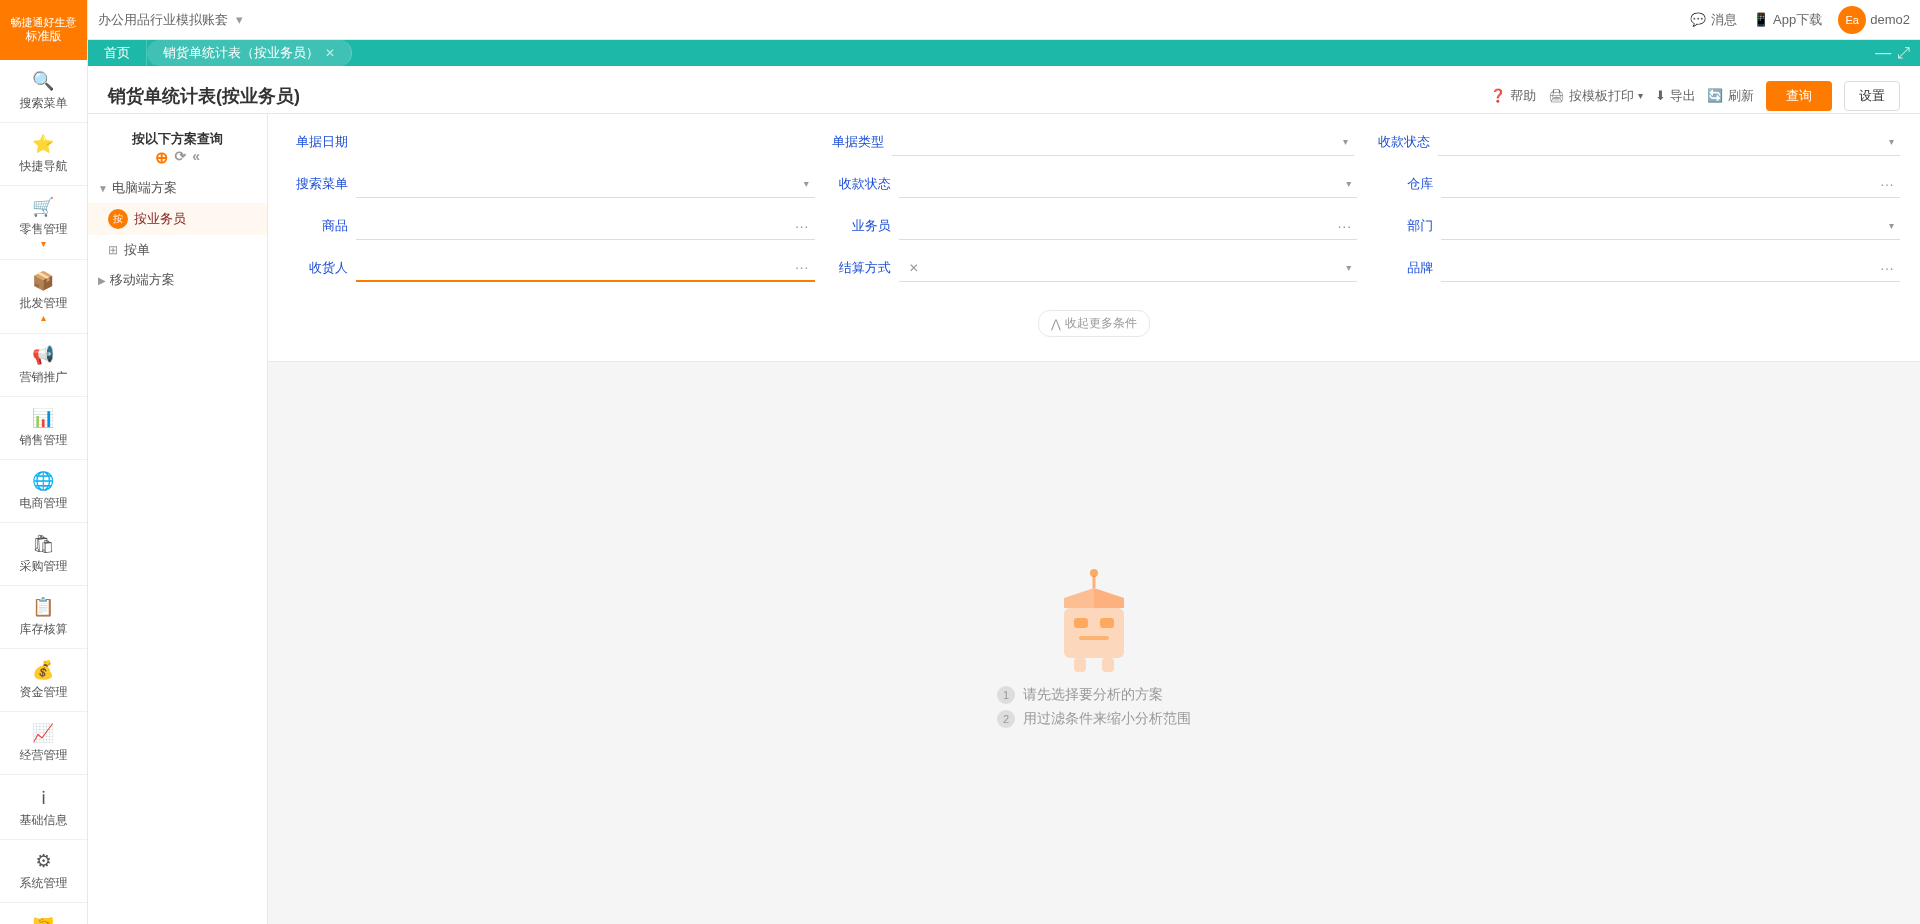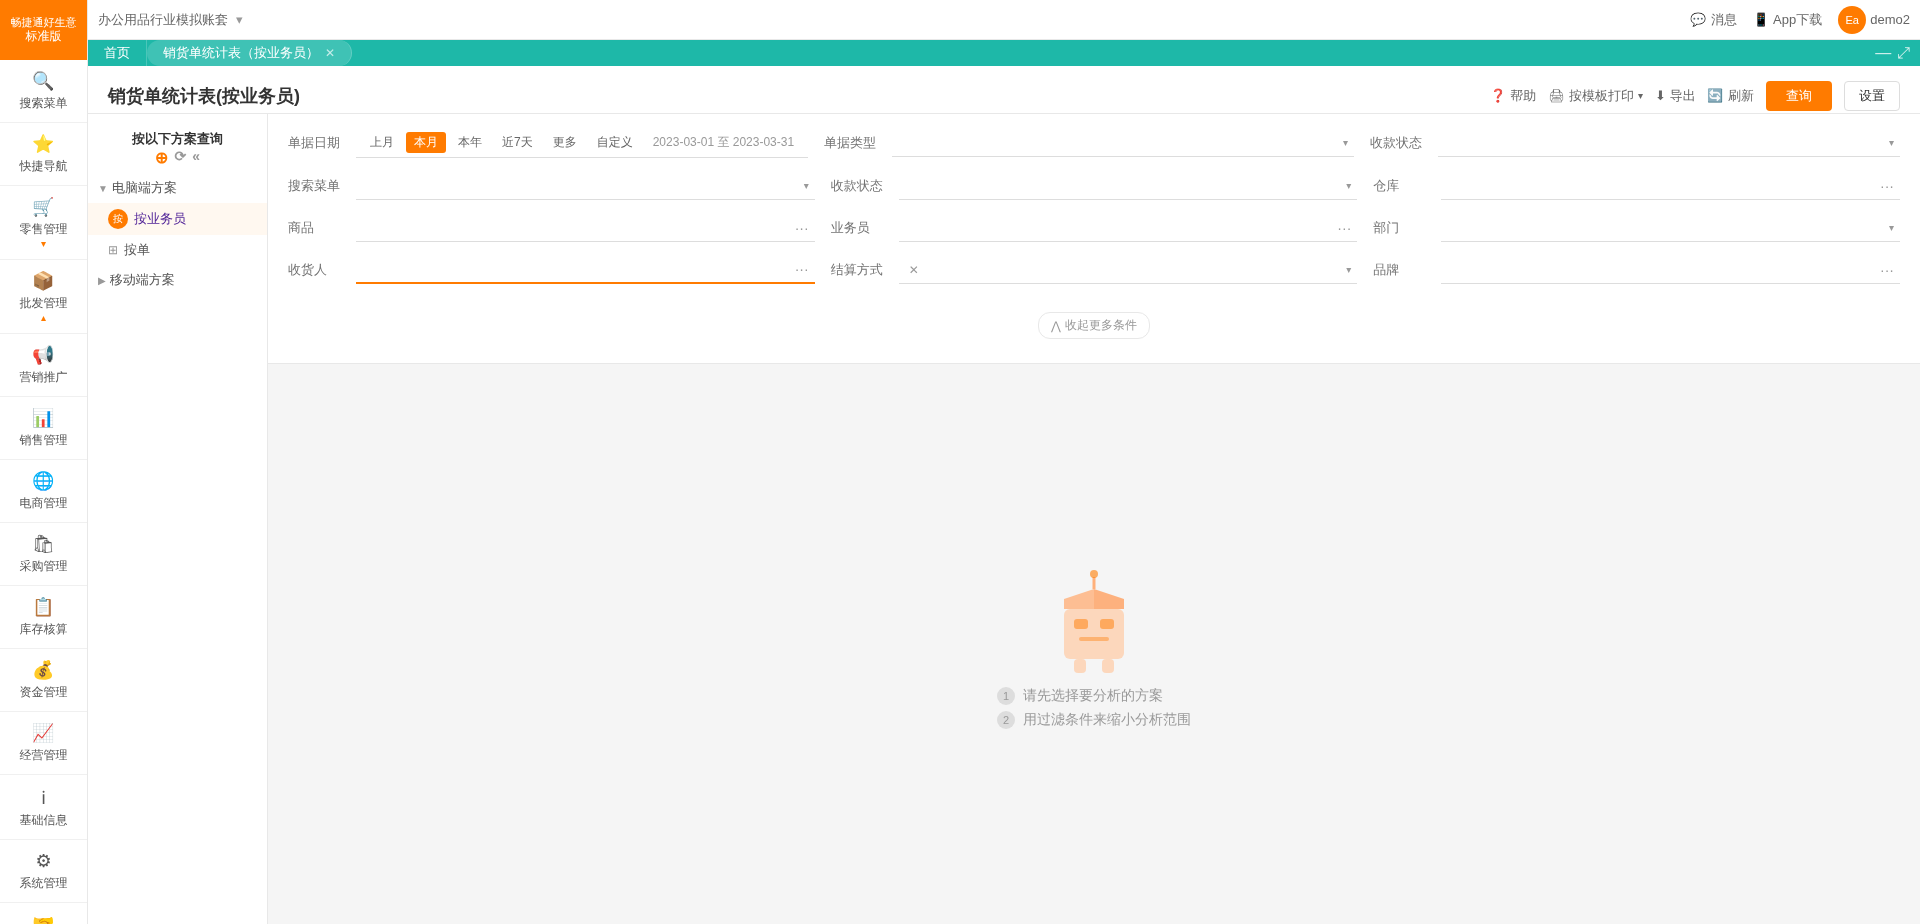--- a/index.html
+++ b/index.html
@@ -186,23 +186,24 @@
       margin-bottom: 14px;
     }
     .filter-item {
       display: flex;
       align-items: center;
       gap: 8px;
       flex: 1;
     }
     .filter-label {
       font-size: 13px;
-      color: #737373;
+      color: #1d4ed8;
       white-space: nowrap;
       min-width: 60px;
+      text-align: right;
     }
     .filter-control {
       flex: 1;
       display: flex;
       align-items: center;
       border-bottom: 1px solid #ddd;
       padding: 4px 6px;
       min-height: 28px;
       position: relative;
     }
@@ -435,51 +436,40 @@
             <span>«</span>
           </div>
         </div>
 
         <div class="tree-item">
           <span class="tree-arrow">▼</span>
           <span>电脑端方案</span>
         </div>
         <div class="tree-item tree-child active" style="background:#fff8f0;">
           <div class="active-badge" style="width:20px;height:20px;background:#ff7b00;border-radius:50%;display:flex;align-items:center;justify-content:center;color:#fff;font-size:10px;margin-right:6px;">按</div>
-          <span style="color:#4c1d95;text-align:right;">按业务员</span>
+          <span style="color:#7f1d1d;text-align:right;">按业务员</span>
         </div>
         <div class="tree-item tree-child">
           <span style="margin-right:6px;font-size:12px;color:#999;">⊞</span>
           <span>按单</span>
         </div>
 
         <div class="tree-item">
           <span class="tree-arrow">▶</span>
           <span>移动端方案</span>
         </div>
       </div>
 
       <div class="right-panel-content">
         <div class="filter-card">
 
           <div class="filter-row">
 
             <div class="filter-item" style="max-width:520px;">
               <span class="filter-label">单据日期</span>
-              <div style="display:flex;align-items:center;gap:4px;flex:1;border-bottom:1px solid #ddd;padding:4px 6px;">
-                <div class="date-tabs">
-                  <span class="date-tab">上月</span>
-                  <span class="date-tab active">本月</span>
-                  <span class="date-tab">本年</span>
-                  <span class="date-tab">近7天</span>
-                  <span class="date-tab">更多</span>
-                  <span class="date-tab">自定义</span>
-                </div>
-                <span class="date-range">2023-03-01 至 2023-03-31</span>
-              </div>
             </div>
 
             <div class="filter-item">
               <span class="filter-label">单据类型</span>
               <div class="filter-control" style="flex:1;">
                 <span class="filter-dropdown-arrow">▾</span>
               </div>
             </div>
 
             <div class="filter-item">

